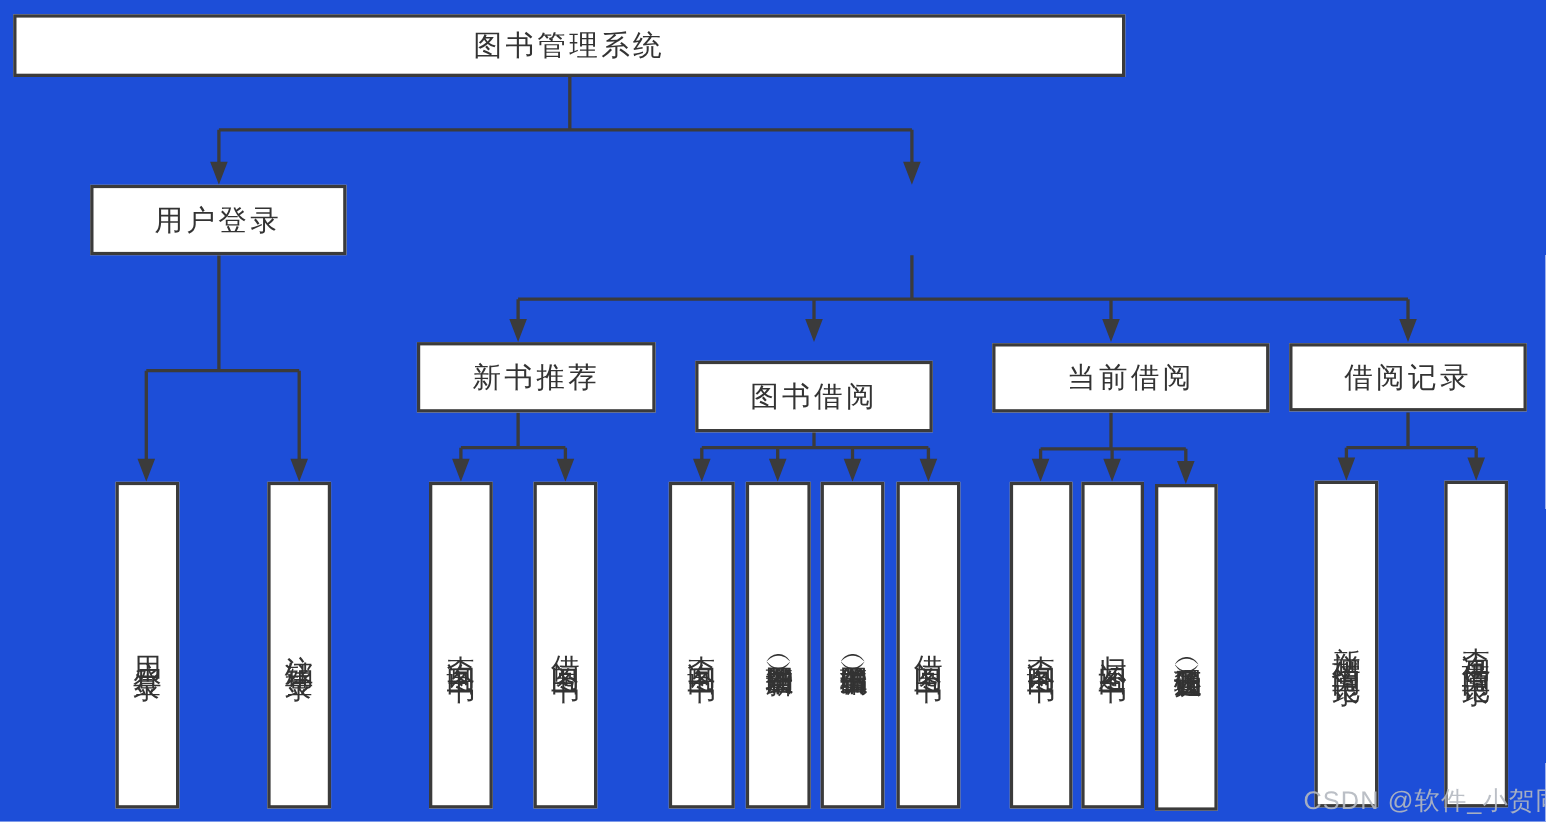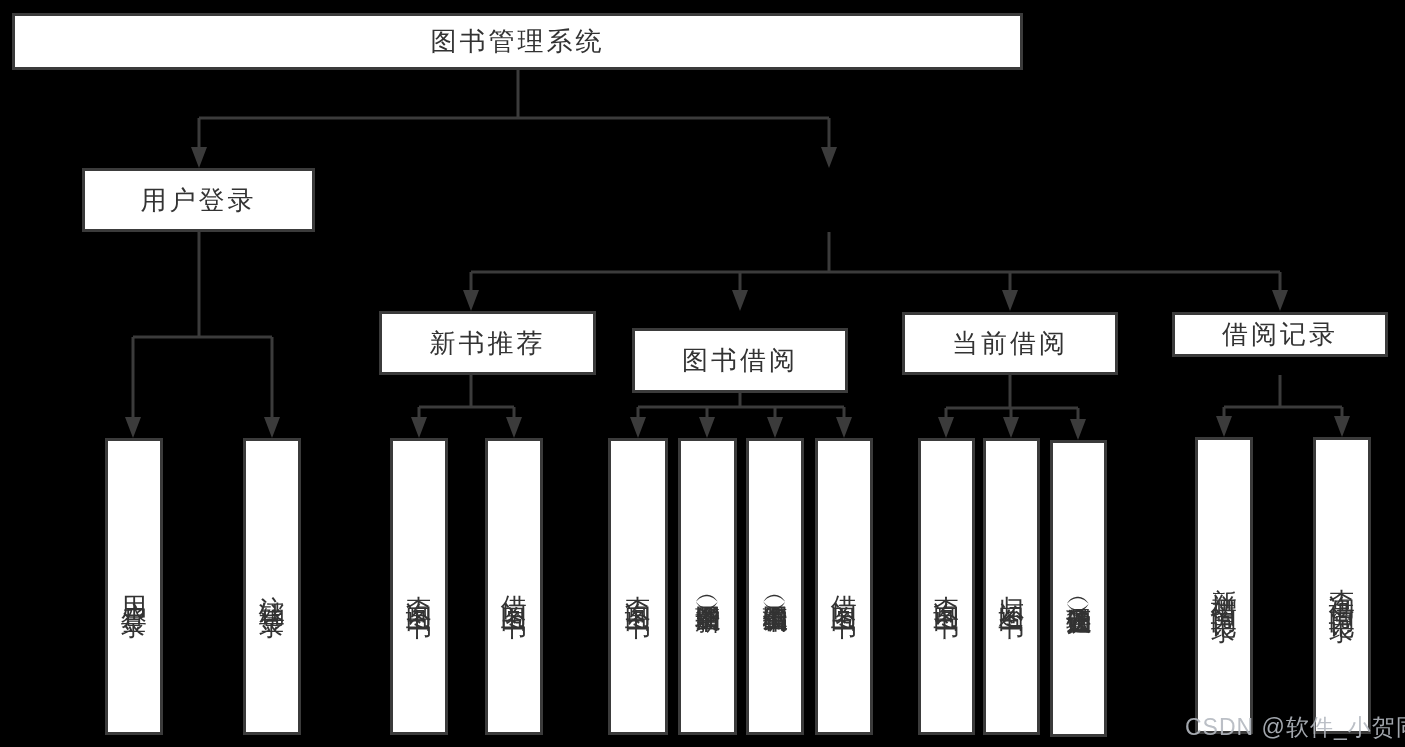--- a/index.html
+++ b/index.html
@@ -6,21 +6,21 @@
     --line:#3b3b3b;
     --text:#333333;
     --fill:#ffffff;
     --wm:#b4b9c0;
   }
   html,body{margin:0;padding:0;background:#ffffff;}
   .canvas{
     position:relative;
     width:1405px;
     height:747px;
-    background:#000000;
+    background:#1d4ed8;
     overflow:hidden;
     font-family:"Liberation Sans","DejaVu Sans",sans-serif;
   }
   .connectors{
     position:absolute;
     left:0;top:0;
     width:1405px;height:747px;
     pointer-events:none;
   }
   .node{
@@ -57,22 +57,22 @@
   .leaf.tight{
     letter-spacing:0;
     font-size:25px;
   }
   
   .n-root{left:12px;top:13px;width:1011px;height:57px;}
   .n-user-login{left:82px;top:168px;width:233px;height:64px;}
   .n-book-mgmt{left:712px;top:168px;width:234px;height:64px;}
   .n-new-book{left:379px;top:311px;width:217px;height:64px;}
   .n-book-borrow{left:632px;top:328px;width:216px;height:65px;}
-  .n-current-borrow{left:902px;top:312px;width:216px;height:63px;}
-  .n-borrow-records{left:1172px;top:312px;width:216px;height:45px;}
+  .n-current-borrow{left:902px;top:312px;width:252px;height:63px;}
+  .n-borrow-records{left:1172px;top:312px;width:216px;height:62px;}
   
   .l-user-login{left:105px;}
   .l-logout{left:243px;}
   .l-nb-query{left:390px;}
   .l-nb-borrow{left:485px;}
   .l-bb-query{left:608px;width:60px;}
   .l-bb-add{left:678px;width:59px;}
   .l-bb-edit{left:746px;}
   .l-bb-borrow{left:815px;}
   .l-cb-query{left:918px;width:57px;}

